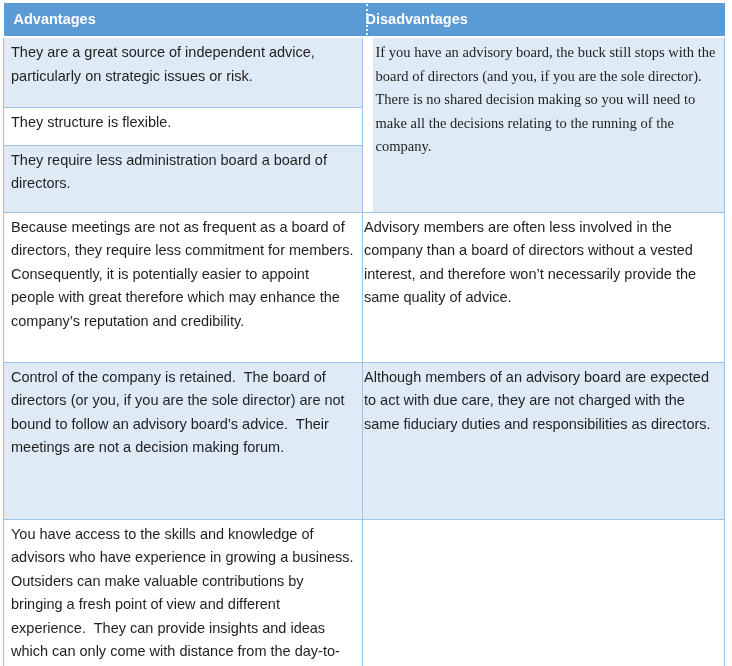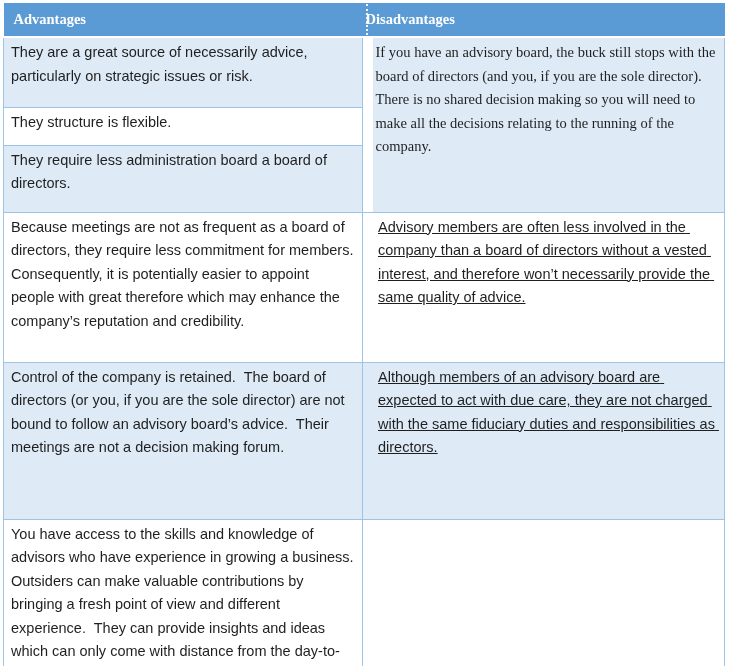--- a/index.html
+++ b/index.html
@@ -29,21 +29,20 @@
   col.c-right{width:352px;}
 
   th.hdr{
     height:34px;
     background:var(--header-bg);
     border-bottom:2px solid #FFFFFF;
     padding:16px;
     position:relative;
     text-align:left;
     vertical-align:top;
-    font-family:Liberation Serif, serif;
   }
   .hdr-label{
     position:absolute;
     top:8px;
     font-size:14.5px;
     font-weight:bold;
     color:var(--header-text);
     white-space:nowrap;
   }
   .hdr-label.left{left:10px;}
@@ -67,42 +66,42 @@
   td.cell.shaded{background:var(--shade);}
   td.gap{
     border:none;
     border-bottom:1px solid var(--border);
     background:#FFFFFF;
     padding:0;
   }
   
   td.cell.merged-right{border-left:none;padding-left:3px;font-family:Liberation Serif, serif;}
   
-  td.cell.span-right{padding-left:15px;text-decoration:underline;}
+  td.cell.span-right{padding-left:1px;}
   tr.last td.cell, tr.last td.gap{border-bottom:2px solid var(--border);margin-left:48px;}
 </style>
 </head>
 <body>
 
 <table class="adv-table">
   <colgroup>
     <col class="c-left">
     <col class="c-gap">
     <col class="c-right">
   </colgroup>
   <tbody>
     <tr>
       <th class="hdr" colspan="3">
         <span class="hdr-label left">Advantages</span>
         <span class="hdr-divider"></span>
         <span class="hdr-label right">Disadvantages</span>
       </th>
     </tr>
     <tr style="height:70px">
-      <td class="cell shaded">They are a great source of necessarily advice, particularly on strategic issues or risk.</td>
+      <td class="cell shaded">They are a great source of independent advice, particularly on strategic issues or risk.</td>
       <td class="gap" rowspan="3"></td>
       <td class="cell shaded merged-right" rowspan="3">If you have an advisory board, the buck still stops with the board of directors (and you, if you are the sole director).  There is no shared decision making so you will need to make all the decisions relating to the running of the company.</td>
     </tr>
     <tr style="height:38px">
       <td class="cell">They structure is flexible.</td>
     </tr>
     <tr style="height:67px">
       <td class="cell shaded">They require less administration board a board of directors.</td>
     </tr>
     <tr style="height:150px">

